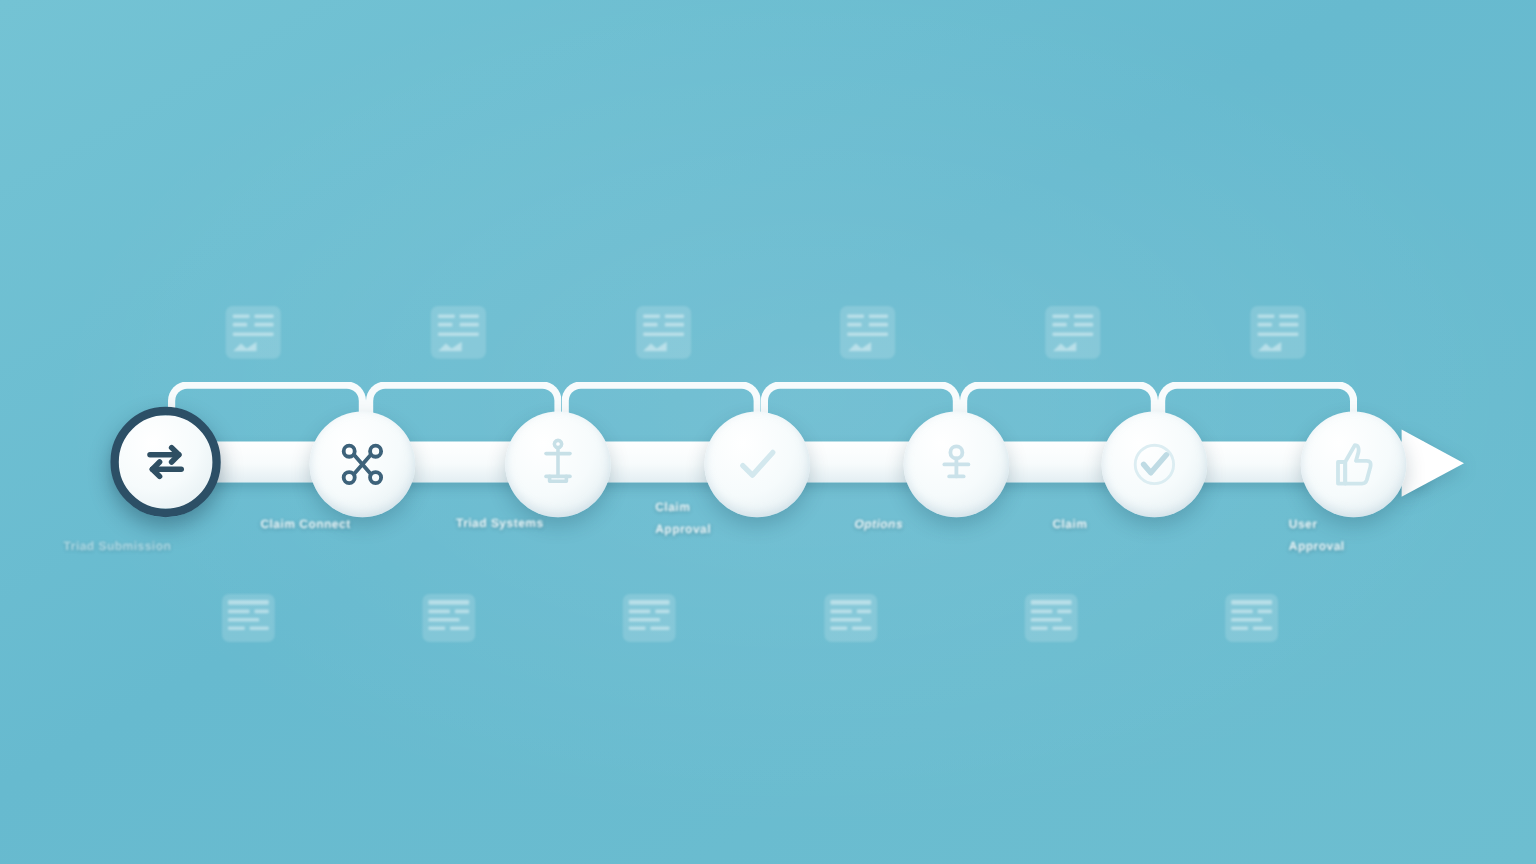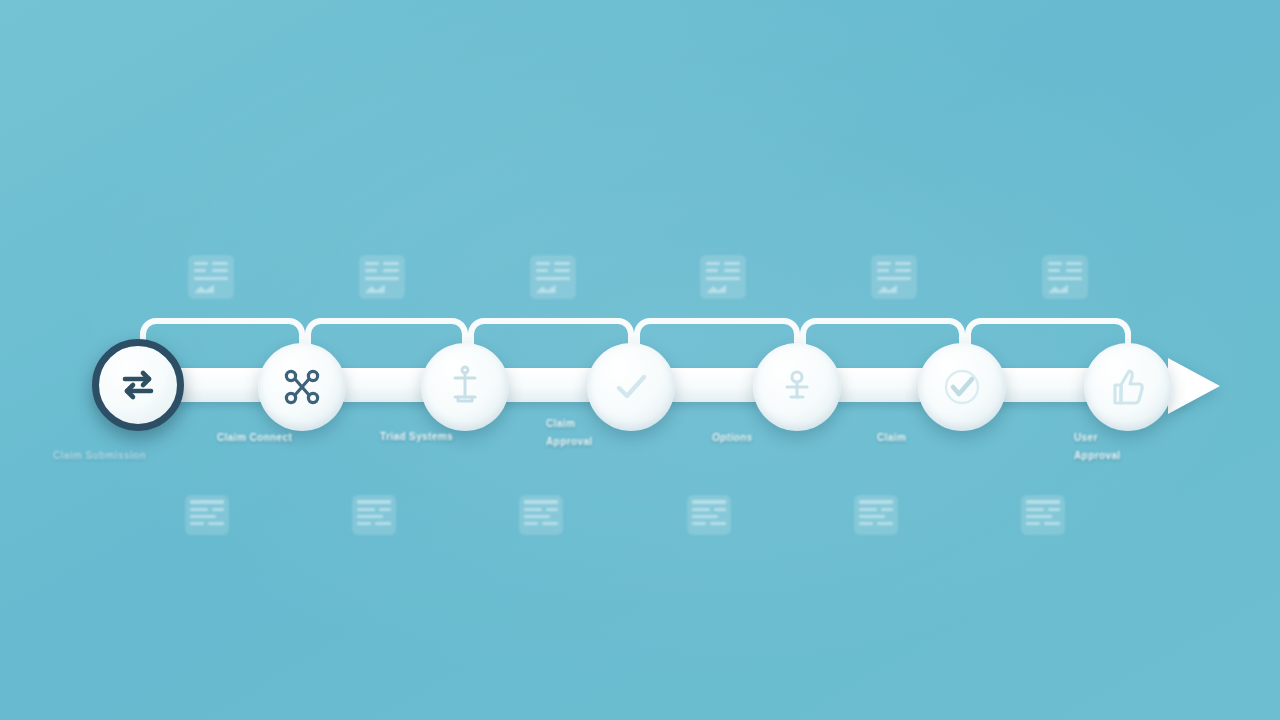--- a/index.html
+++ b/index.html
@@ -216,21 +216,21 @@
   <div class="node active" style="left:92px; top:339px;">
     <svg class="ico dark" viewBox="0 0 48 48">
       <g fill="none" stroke="#2f4f63" stroke-width="4.6" stroke-linecap="round" stroke-linejoin="round">
         <path d="M11 18 H35"></path>
           <path d="M29 12 L35 18 L29 24"></path>
         <path d="M37 30 H13"></path>
           <path d="M19 24 L13 30 L19 36"></path>
       </g>
     </svg>
   </div>
-  <div class="label dim" style="left:53px; top:447px;">Claim Submission</div>
+  <div class="label dim" style="left:53px; top:447px;">Triad Submission</div>
 
   <div class="node" style="left:258px; top:343px;">
     <svg class="ico dark" viewBox="0 0 48 48">
       <g fill="none" stroke="#3d627a" stroke-width="3.2" stroke-linecap="round">
         <circle cx="13" cy="13" r="4.6"></circle>
           <circle cx="35" cy="13" r="4.6"></circle>
         <circle cx="13" cy="35" r="4.6"></circle>
           <circle cx="35" cy="35" r="4.6"></circle>
         <path d="M17 16 L31 32"></path>
           <path d="M31 16 L17 32"></path>

